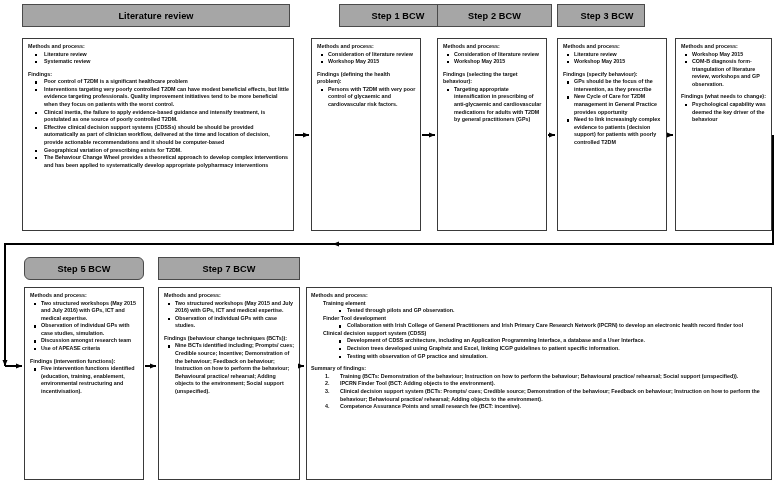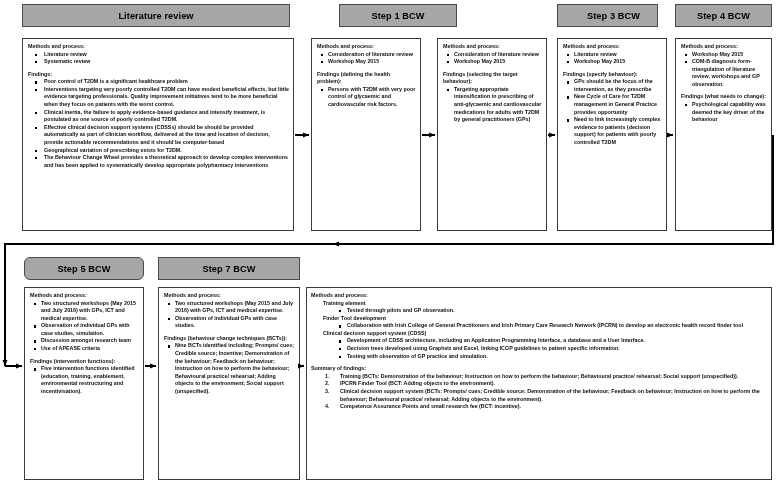--- a/index.html
+++ b/index.html
@@ -122,25 +122,25 @@
 <body>
 
 <div id="canvas">
 
   <div class="hdr" style="left:22px; top:4px; width:268px; height:23px;">
     <span>Literature review</span>
   </div>
   <div class="hdr" style="left:311px; top:4px; width:118px; height:23px;margin-left:28px;">
     <span>Step 1 BCW</span>
   </div>
-  <div class="hdr" style="left:557px; top:4px; width:101px; height:23px;padding-left:12px;">
+  <div class="hdr" style="left:437px; top:4px; width:115px; height:23px;">
+    <span>Step 2 BCW</span>
+  </div>
+  <div class="hdr" style="left:557px; top:4px; width:88px; height:23px;padding-left:12px;">
     <span>Step 3 BCW</span>
-  </div>
-  <div class="hdr" style="left:675px; top:4px; width:97px; height:23px;">
-    <span>Step 4 BCW</span>
   </div>
 
   <div class="panel wide" style="left:22px; top:38px; width:272px; height:193px;">
     <div class="ptxt">
       <span class="lbl">Methods and process:</span>
       <ul class="bl">
         <li>Literature review</li>
         <li>Systematic review</li>
       </ul>
       <span class="gap"></span>

